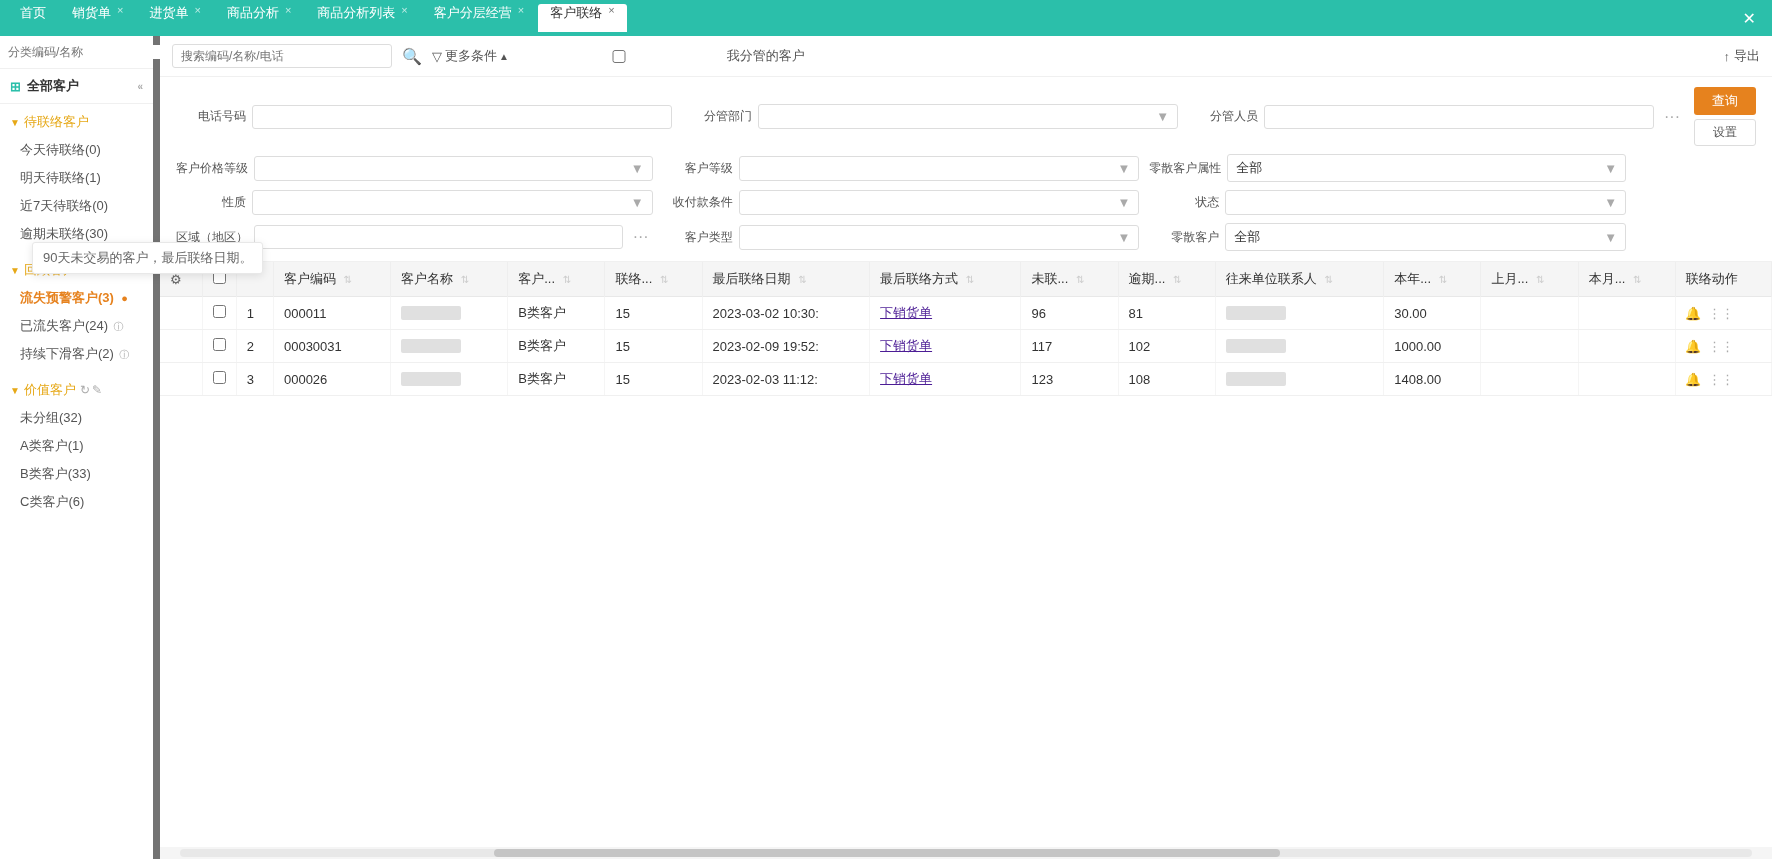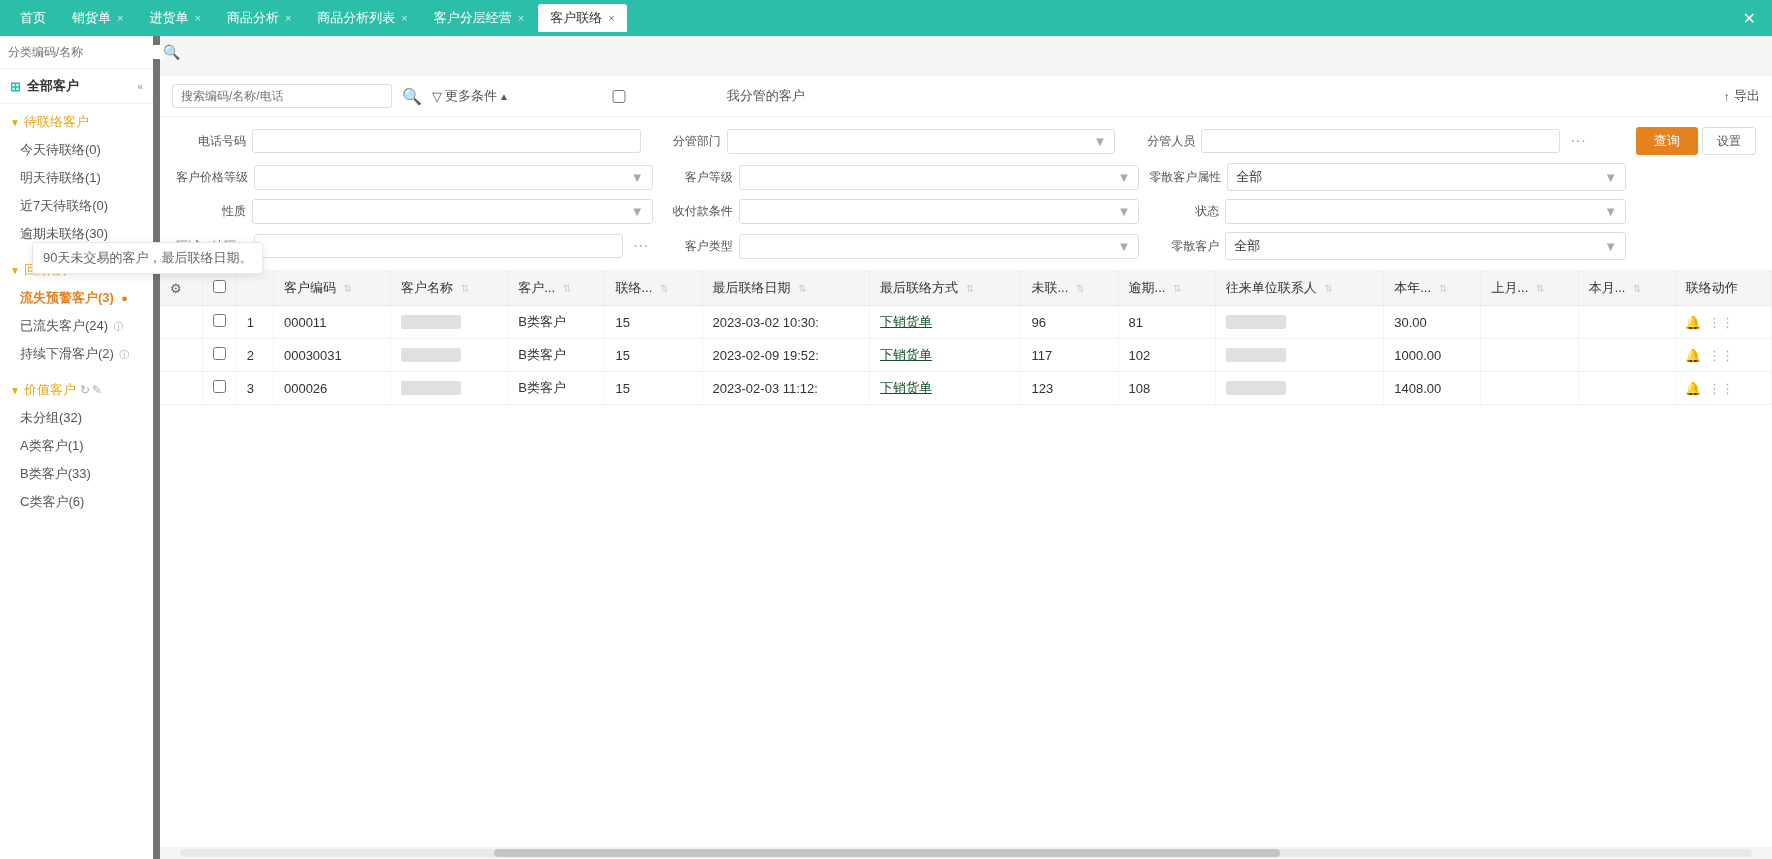--- a/index.html
+++ b/index.html
@@ -8,21 +8,20 @@
     
     .top-nav {
       background: #2bbfaa;
       display: flex;
       align-items: center;
       height: 36px;
       padding: 0 8px;
     }
     .top-nav .tab {
       display: flex;
-      align-items: center;
       padding: 0 12px;
       height: 28px;
       color: #fff;
       cursor: pointer;
       white-space: nowrap;
       border-radius: 3px 3px 0 0;
       margin-right: 2px;
     }
     .top-nav .tab.active {
       background: #fff;
@@ -131,21 +130,20 @@
     }
 
     
     .search-bar {
       background: #fff;
       padding: 8px 12px;
       display: flex;
       align-items: center;
       border-bottom: 1px solid #f0f0f0;
       gap: 10px;
-      margin-top: 40px;
     }
     .search-bar input {
       border: 1px solid #ddd;
       border-radius: 3px;
       padding: 4px 8px;
       width: 200px;
       font-size: 12px;
       outline: none;
     }
     .search-bar .search-btn {
@@ -227,23 +225,22 @@
     }
     .filter-field .select-box .arrow { margin-left: auto; color: #aaa; }
     .filter-field .dots {
       color: #aaa;
       cursor: pointer;
       font-size: 16px;
       padding: 0 4px;
     }
     .filter-actions {
       display: flex;
-      flex-direction: row;
+      flex-direction: column;
       gap: 4px;
-      margin-left: 36px;
     }
     .btn-query {
       background: #e6821e;
       color: #fff;
       border: none;
       border-radius: 3px;
       padding: 5px 18px;
       cursor: pointer;
       font-size: 13px;
     }
@@ -282,21 +279,21 @@
       position: relative;
     }
     .data-table th .sort-arrows { color: #ccc; font-size: 10px; margin-left: 4px; }
     .data-table td {
       padding: 7px 10px;
       color: #333;
       border-bottom: 1px solid #f0f0f0;
       border-right: 1px solid #f5f5f5;
       white-space: nowrap;
     }
-    .data-table .link { color: #14532d; cursor: pointer; text-decoration: underline; margin-top: 8px; }
+    .data-table .link { color: #4c1d95; cursor: pointer; text-decoration: underline; margin-top: 8px; }
     .data-table .blurred {
       background: #e0e0e0;
       color: transparent;
       border-radius: 2px;
       display: inline-block;
       min-width: 60px;
       height: 14px;
     }
     .data-table .action-icons { display: flex; gap: 6px; }
     .data-table .action-icon { color: #aaa; cursor: pointer; }

